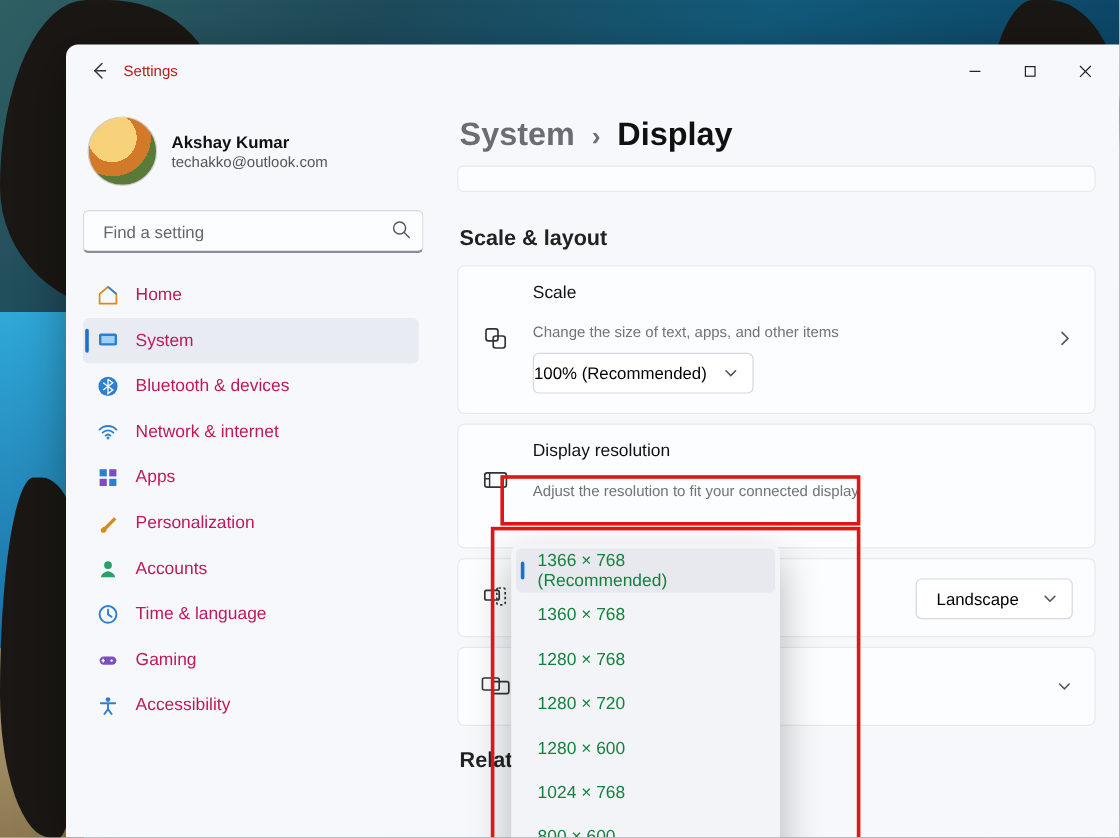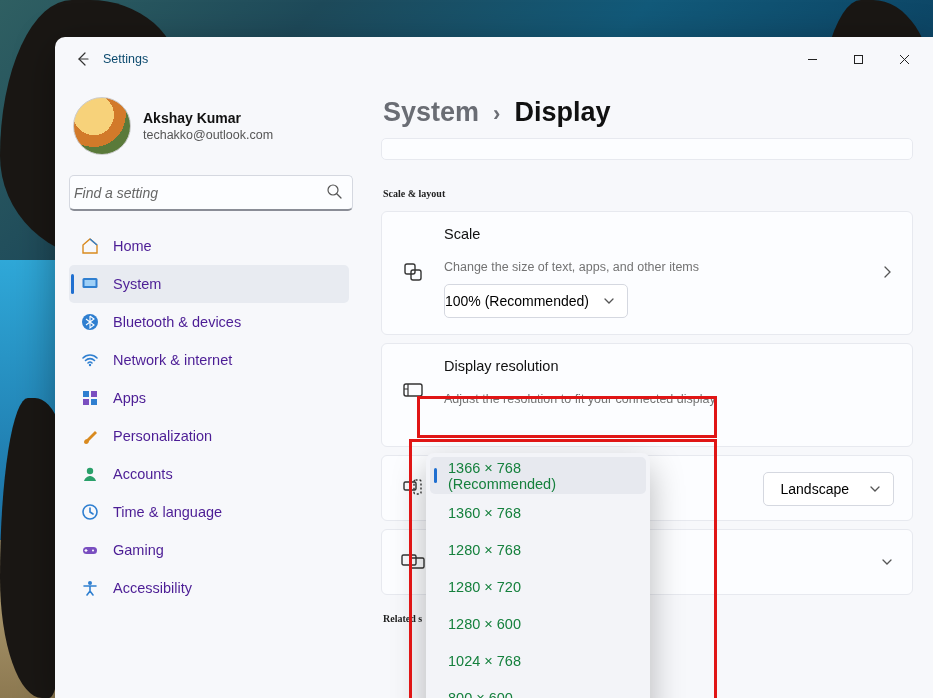--- a/index.html
+++ b/index.html
@@ -17,64 +17,64 @@
     .wp-sand{position:absolute;left:0;top:540px;width:70px;height:160px;background:linear-gradient(#b7a57a,#8c7850);}
 
     .window {
       position: absolute; left: 55px; top: 37px; right: 0; bottom: 0;
       background: #f7f8fb; border-radius: 10px 0 0 0;
       box-shadow: 0 10px 40px rgba(0,0,0,.35);
       display: flex; flex-direction: column; overflow: hidden;
     }
     .titlebar { height: 44px; display:flex; align-items:center; padding:0 6px 0 14px; }
     .back-arrow { width:28px; display:flex; align-items:center; justify-content:center; color:#333; cursor:default;}
-    .title-text { margin-left:6px; font-size:12.5px; color:#0c4a6e; }
+    .title-text { margin-left:6px; font-size:12.5px; color:#b91c1c; }
     .titlebar-spacer{flex:1}
     .win-btn{width:46px;height:44px;display:flex;align-items:center;justify-content:center;color:#222;}
 
     .body { flex:1; display:flex; min-height:0; }
 
     .sidebar { width: 312px; padding: 0 14px 0 14px; display:flex; flex-direction:column; }
     .profile { display:flex; align-items:center; gap:12px; padding: 16px 6px 18px 4px; }
     .avatar {
       width:58px; height:58px; border-radius:50%;
       background: radial-gradient(circle at 35% 30%, #f7d27a 0 38%, #d27a2a 38% 60%, #5a7a3a 60% 100%);
       border:1px solid #ccc;
     }
     .profile-name{font-size:14px; font-weight:600; color:#111;}
     .profile-email{font-size:12.5px; color:#555; margin-top:2px;}
 
     .search-wrap{position:relative; margin: 2px 0 16px 0;}
     .search-input{
       width:100%; height:36px; border:1px solid #d5d8e0; border-bottom:2px solid #8a8d96;
-      border-radius:5px; background:#fcfdff; padding:0 36px 0 4px; font-size:14px; color:#333;font-style:italic;
+      border-radius:5px; background:#fcfdff; padding:0 36px 0 16px; font-size:14px; color:#333;
     }
     .search-input::placeholder{color:#666;}
     .search-icon{position:absolute; right:10px; top:8px; color:#555;}
 
     .nav{flex:1; overflow-y:auto; padding-right:4px;}
     .nav-item{
       display:flex; align-items:center; gap:14px; height:38px; padding:0 10px 0 12px;
-      border-radius:5px; font-size:14.5px; color:#4c1d95; cursor:default; position:relative;
+      border-radius:5px; font-size:14.5px; color:#be185d; cursor:default; position:relative;
     }
     .nav-item.selected{background:#e8ebf1;}
     .nav-item.selected::before{
       content:""; position:absolute; left:2px; top:9px; bottom:9px; width:3px; border-radius:3px; background:#1f6fd0;
     }
     .nic{width:18px; height:18px; display:flex; align-items:center; justify-content:center;}
 
     .content{ flex:1; padding: 14px 20px 0 14px; overflow:hidden; position:relative; min-width:0;}
     .breadcrumb{display:flex; align-items:baseline; gap:14px; padding: 2px 0 10px 2px;}
     .bc-parent{font-size:27px; font-weight:600; color:#6a6d74;}
     .bc-sep{font-size:22px; color:#6a6d74; font-weight:600;}
     .bc-current{font-size:27px; font-weight:600; color:#111;}
 
     .stub-card{height:22px; background:#fcfdff; border:1px solid #e7e9ef; border-radius:5px; margin: 0 0 28px 0;}
 
-    .section-title{font-size:10px; font-weight:600; color:#222; margin:6px 0 12px 2px;font-family:Liberation Serif, serif;}
+    .section-title{font-size:18px; font-weight:600; color:#222; margin:6px 0 12px 2px;}
 
     .card{
       background:#fcfdff; border:1px solid #e7e9ef; border-radius:6px;
       padding: 14px 18px 14px 18px; margin-bottom: 8px; position:relative;
     }
     .card-row{display:flex; align-items:center; gap:18px;justify-content:center;}
     .card-icon{width:26px; display:flex; align-items:center; justify-content:center; color:#333;}
     .card-body{flex:1; min-width:0;}
     .card-title{font-size:14.5px; color:#111;}
     .card-sub{font-size:12.5px; color:#737373; margin-top:18px;}

